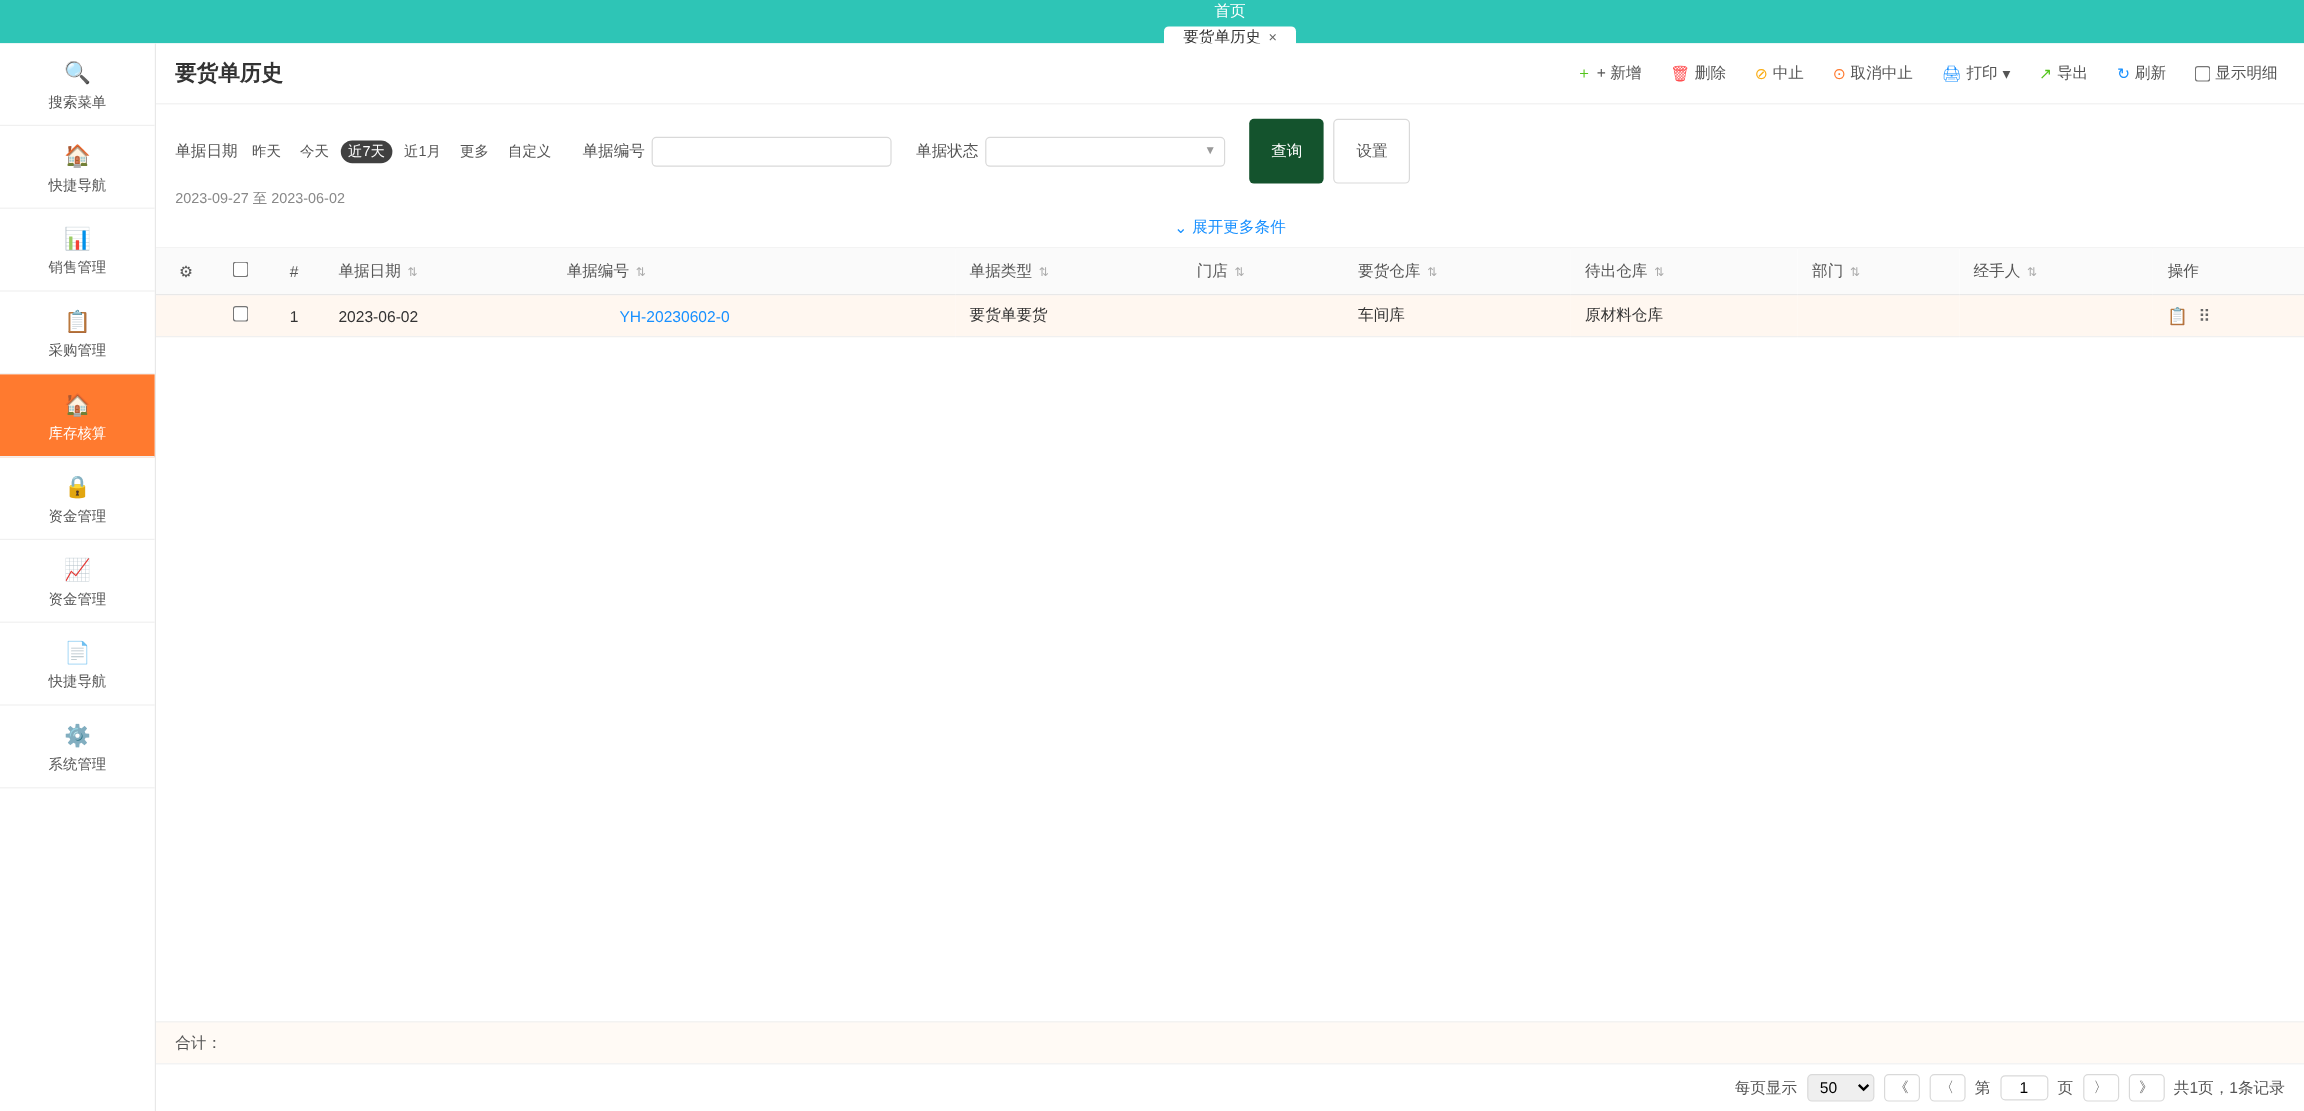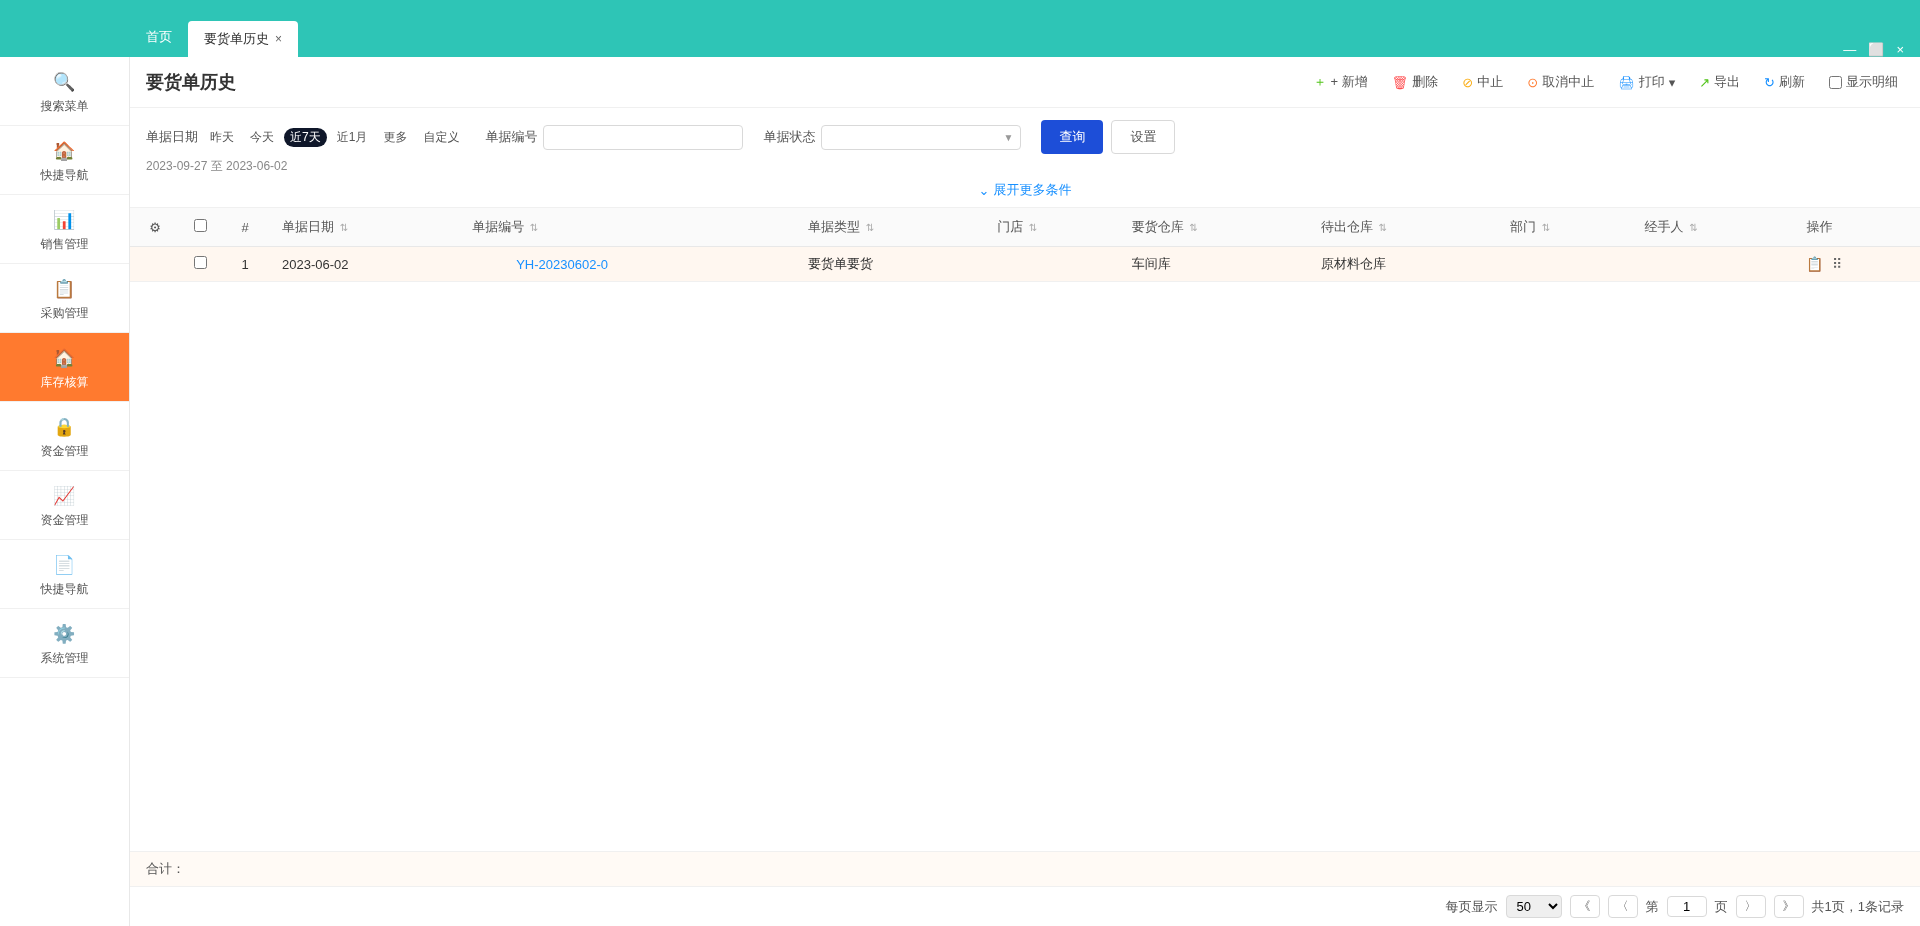--- a/index.html
+++ b/index.html
@@ -1,26 +1,27 @@
 <!DOCTYPE html>
 <html><head>
   <meta charset="utf-8">
   <style>
     * { box-sizing: border-box; margin: 0; padding: 0; font-family: 'Microsoft YaHei', Arial, sans-serif; font-size: 13px; }
     body { display: flex; flex-direction: column; height: 926px; overflow: hidden; background: #f0f2f5; }
 
     
     .top-bar {
       display: flex;
-      align-items: flex-end;
+      align-items: center;
       background: #2ec5b6;
-      height: 57px;
+      height: 36px;
       color: white;
       padding: 0 0 0 130px;
       flex-shrink: 0;
+      flex-direction: column;
     }
     .top-bar .tab {
       display: flex;
       align-items: center;
       height: 40px;
       padding: 0 16px;
       cursor: pointer;
       font-size: 13px;
       color: white;
       gap: 6px;
@@ -129,24 +130,24 @@
     .toolbar-btn.export-btn .icon { color: #52c41a; }
     .toolbar-btn.refresh-btn .icon { color: #1890ff; }
     .toolbar-btn.display-btn { display: flex; align-items: center; gap: 4px; }
     .toolbar-btn.display-btn input[type=checkbox] { margin: 0; }
 
     .action-btns {
       display: flex;
       gap: 8px;
     }
     .btn-query {
-      background: #1d4ed8;
+      background: #14532d;
       color: white;
       border: none;
-      padding: 8px 18px;
+      padding: 18px 18px;
       border-radius: 4px;
       cursor: pointer;
       font-size: 13px;
     }
     .btn-settings {
       background: white;
       color: #555;
       border: 1px solid #d9d9d9;
       padding: 5px 18px;
       border-radius: 4px;
@@ -182,21 +183,21 @@
       gap: 4px;
     }
     .date-shortcut {
       padding: 1px 6px;
       border-radius: 10px;
       cursor: pointer;
       font-size: 12px;
       color: #555;
     }
     .date-shortcut.active {
-      background: #0f172a;
+      background: #404040;
       color: white;
       border-radius: 10px;
     }
     .date-range-text {
       font-size: 12px;
       color: #888;
       margin-top: 2px;
     }
     .filter-input {
       border: 1px solid #d9d9d9;

